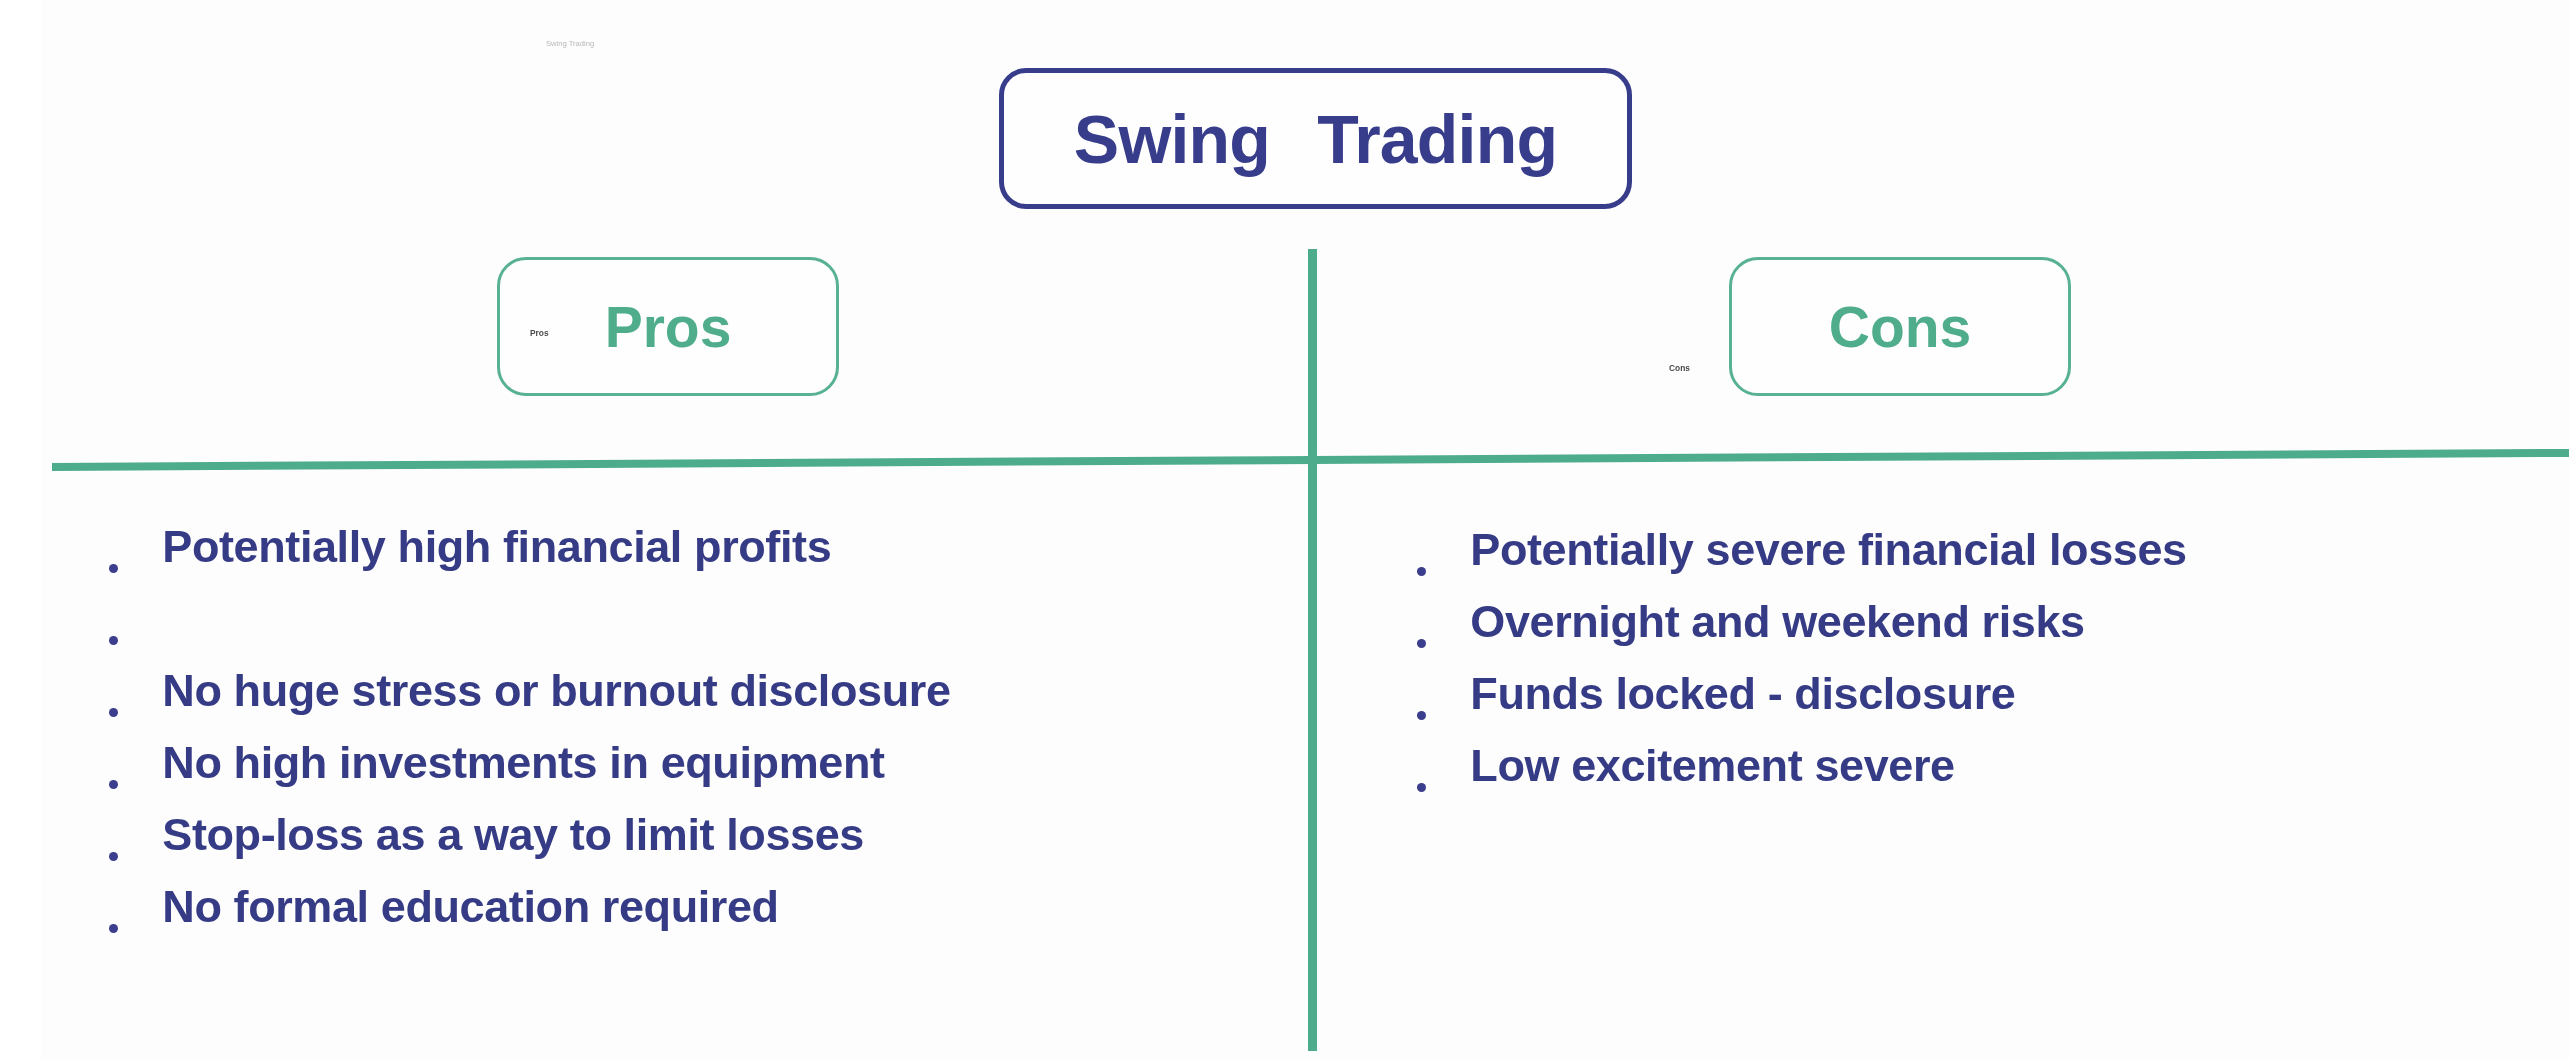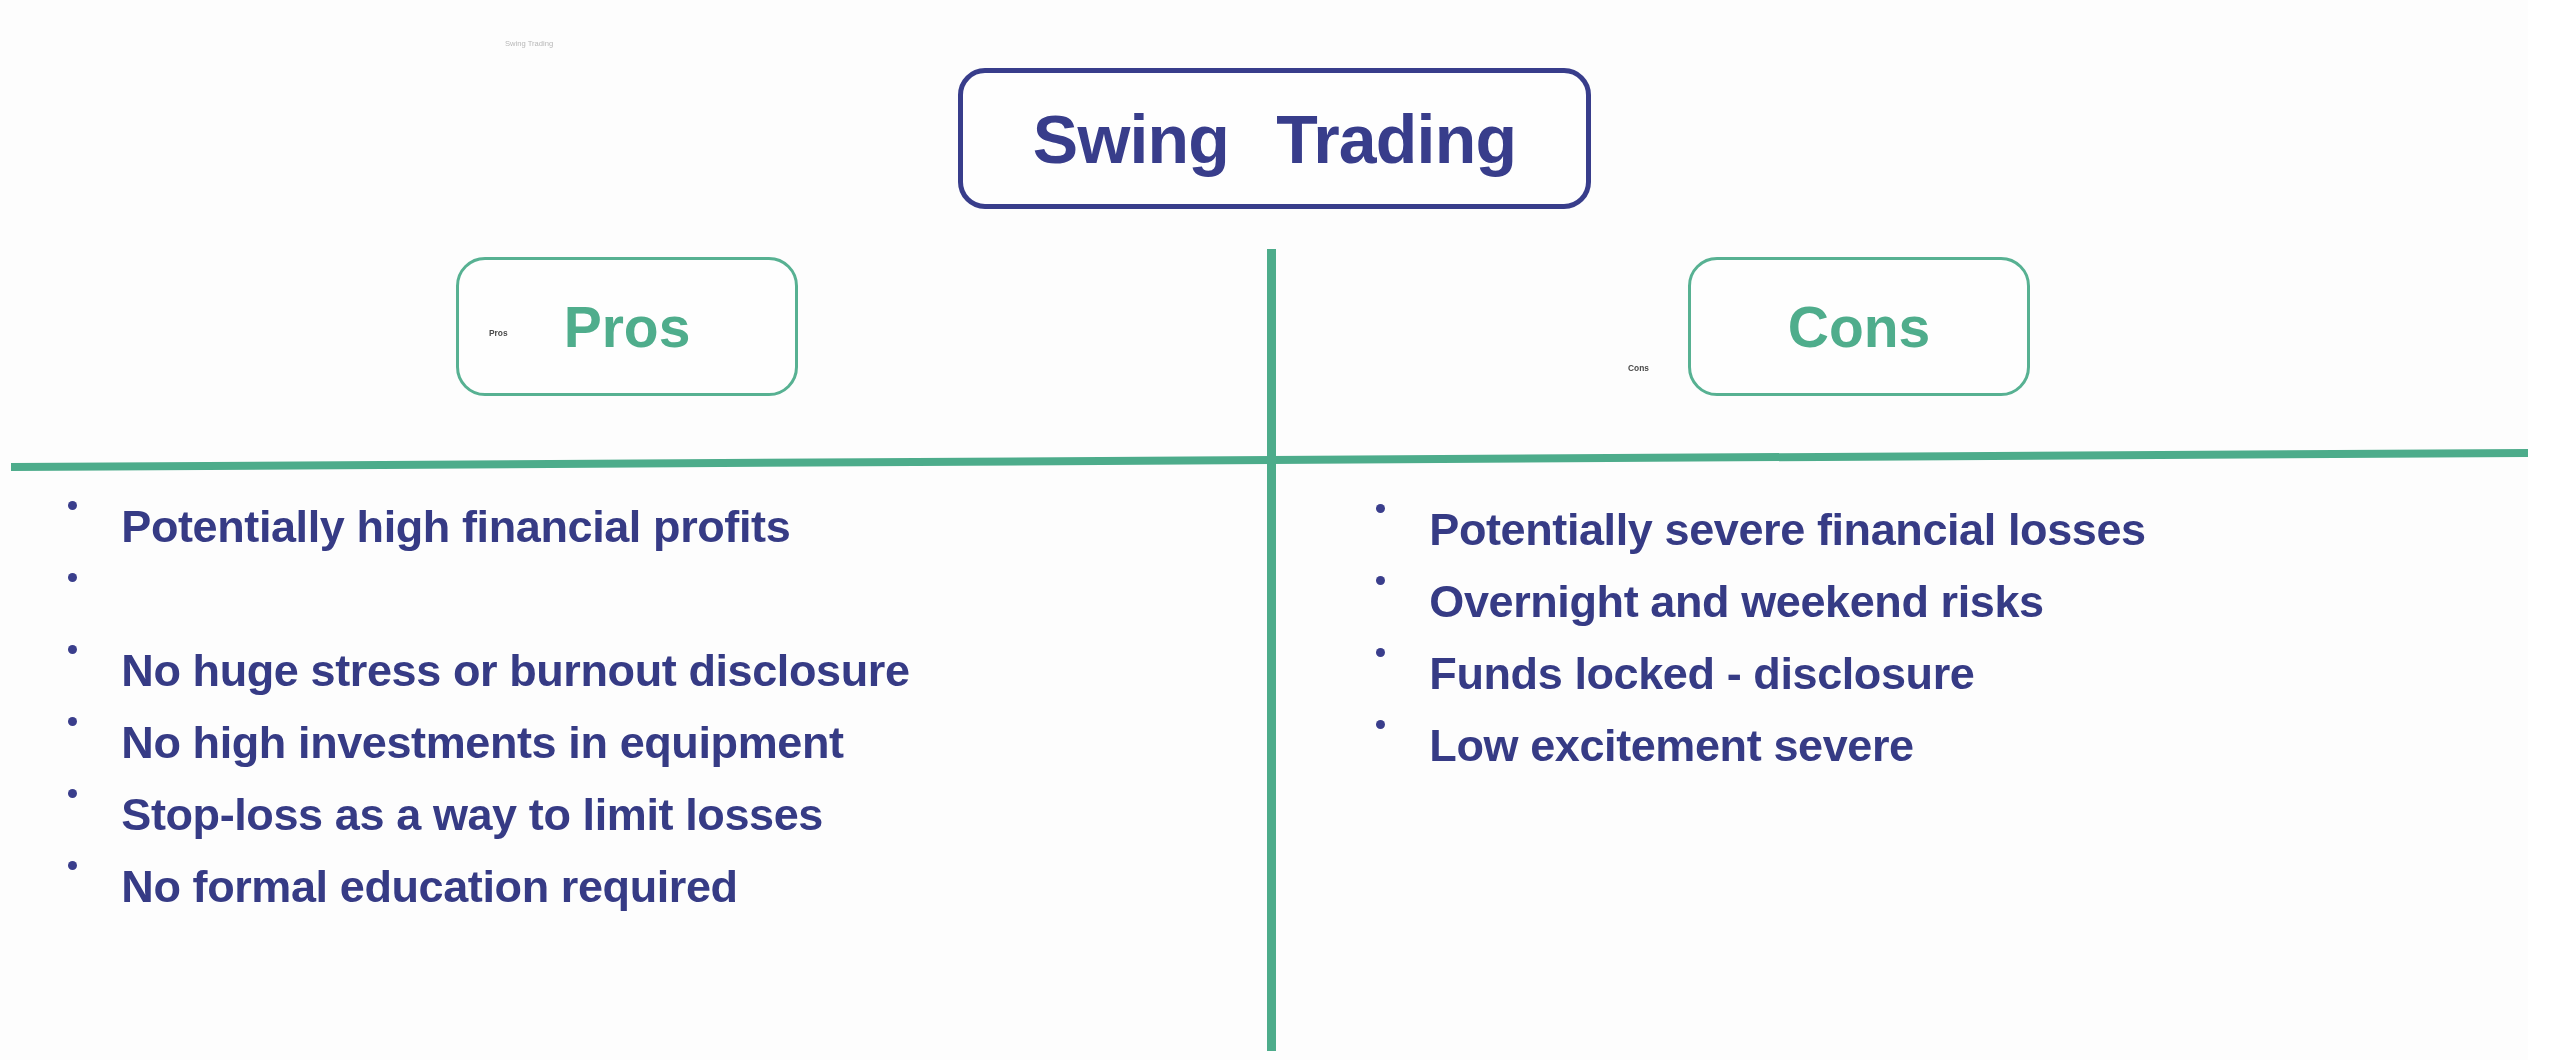--- a/index.html
+++ b/index.html
@@ -3,20 +3,21 @@
 <meta charset="utf-8">
 <style>
   html, body { margin: 0; padding: 0; background: #ffffff; }
   .canvas {
     position: relative;
     width: 2528px;
     height: 1061px;
     background: #fdfdfd;
     overflow: hidden;
     font-family: "Liberation Sans", sans-serif;
+    margin-left: 41px;
   }
 
   
   .title-box {
     position: absolute;
     left: 958px; top: 68px;
     width: 633px; height: 141px;
     border: 5px solid #383d8b;
     border-radius: 27px;
     box-sizing: border-box;
@@ -96,21 +97,21 @@
   .item-list {
     position: absolute;
     margin: 0; padding: 0;
     list-style: none;
   }
   .pros-list { left: 68px; top: 501px; }
   .cons-list { left: 1376px; top: 504px; }
   .item-list li {
     height: 72px;
     display: flex;
-    align-items: flex-start;
+    align-items: flex-end;
   }
   .bullet {
     flex: 0 0 auto;
     width: 9.3px; height: 9.3px;
     border-radius: 50%;
     background: #3a3e8c;
     margin-right: 44px;
   }
   .item-text {
     color: #363b85;

